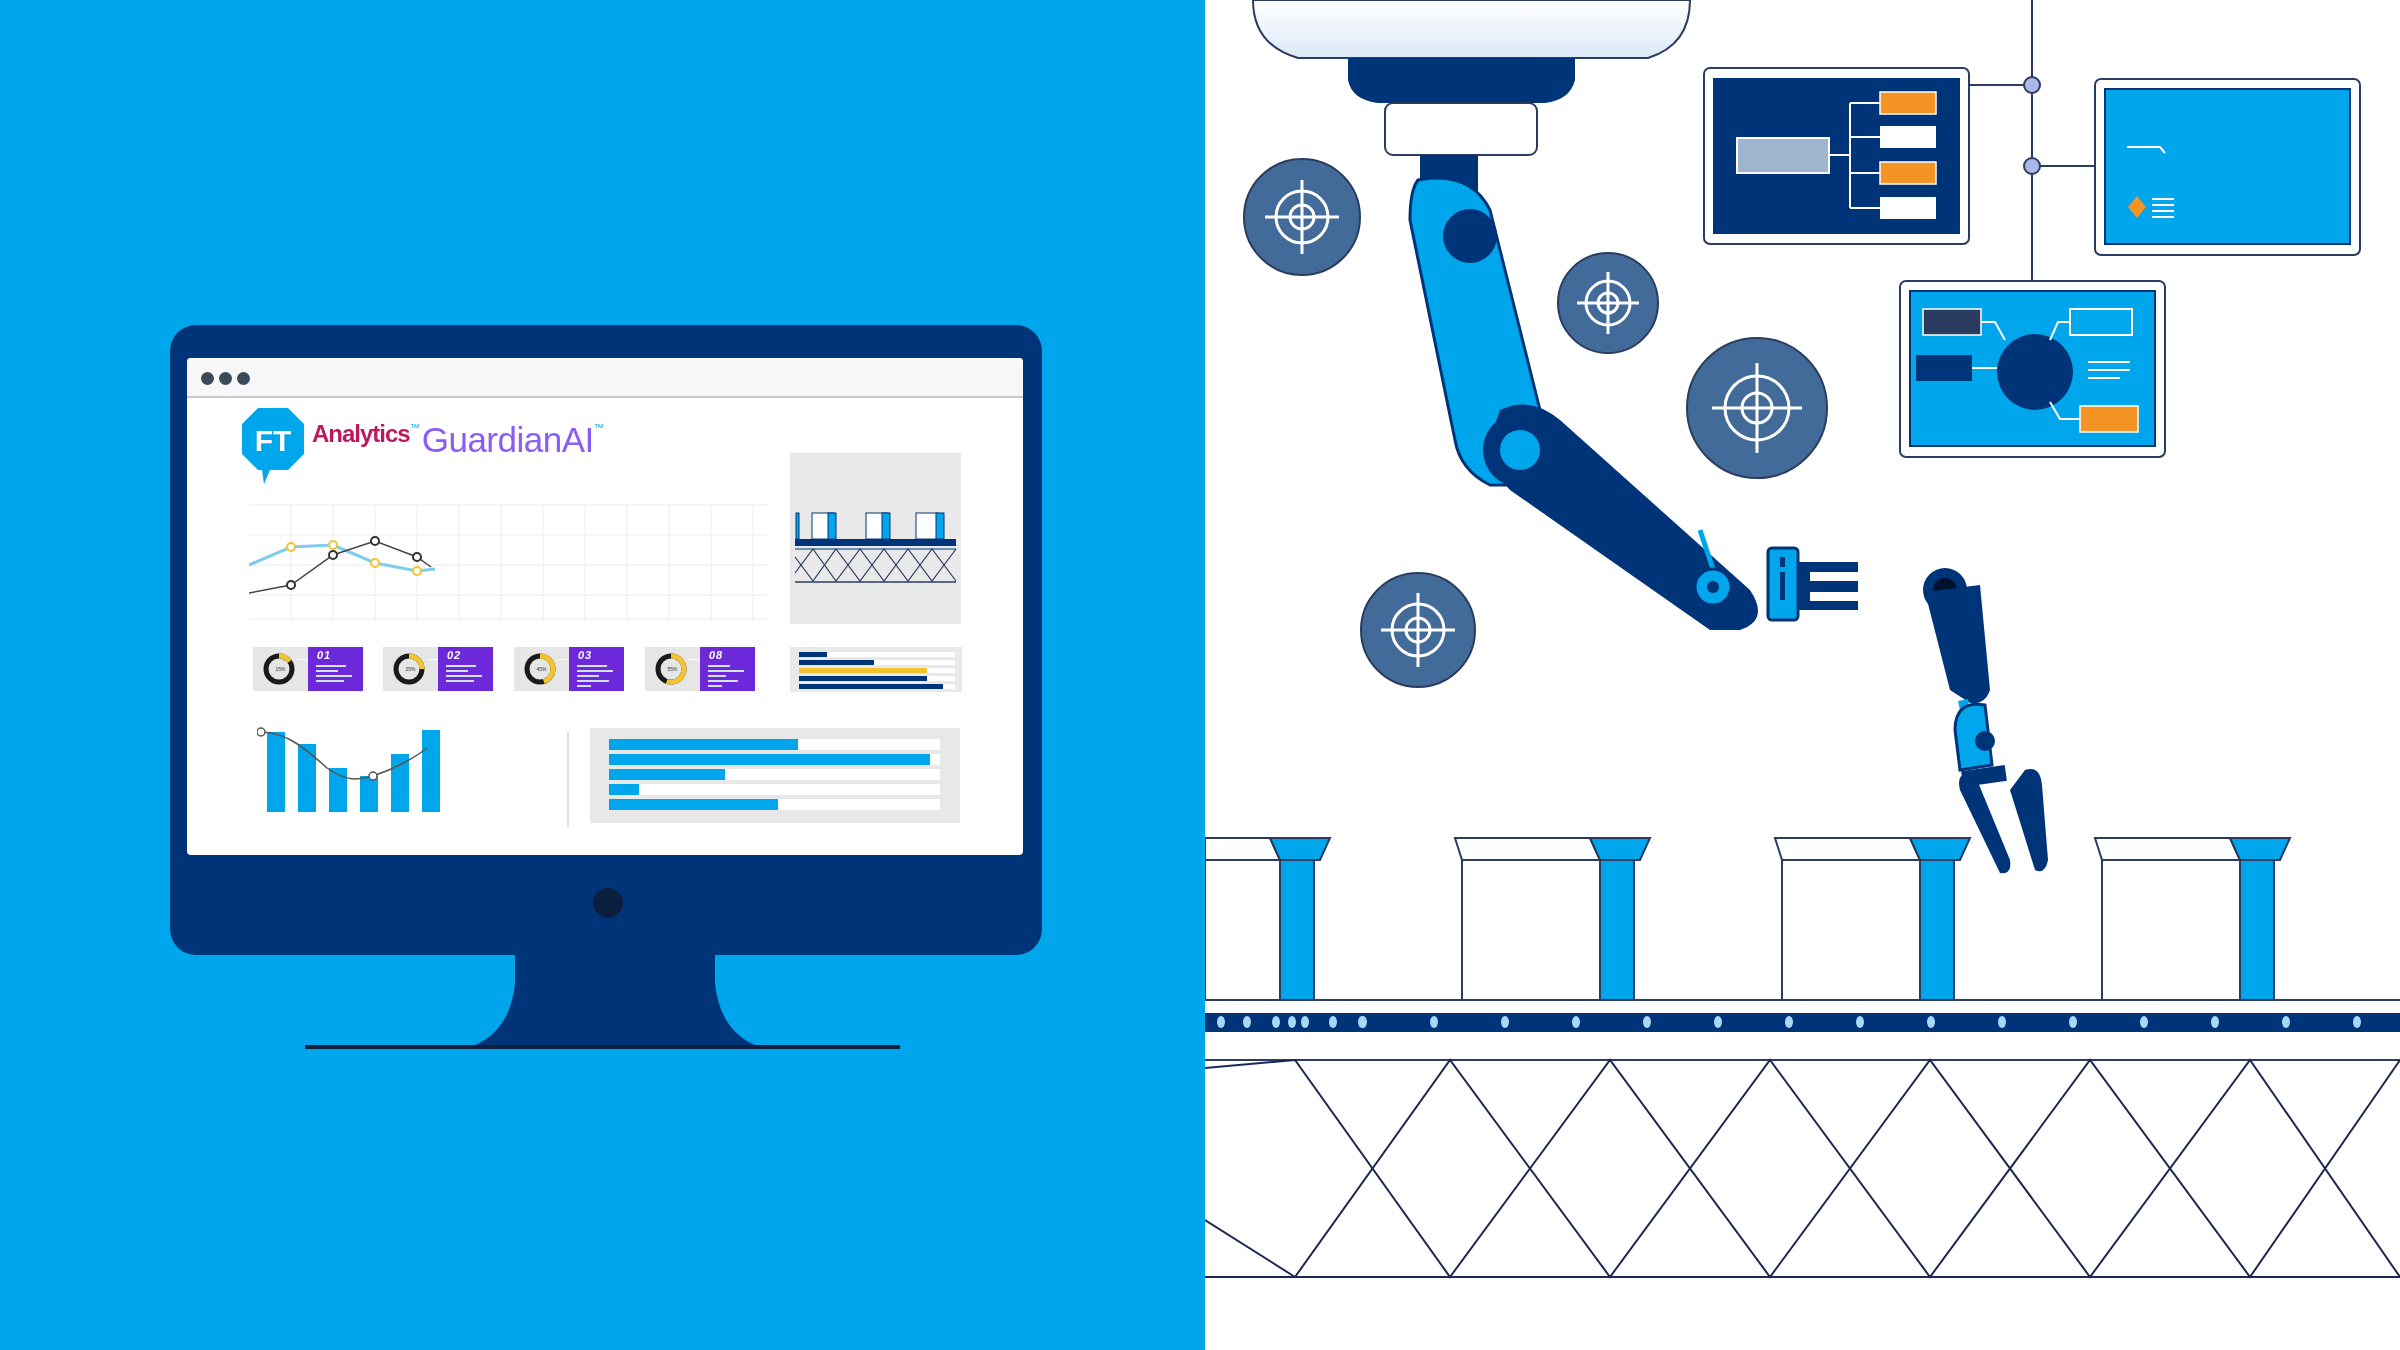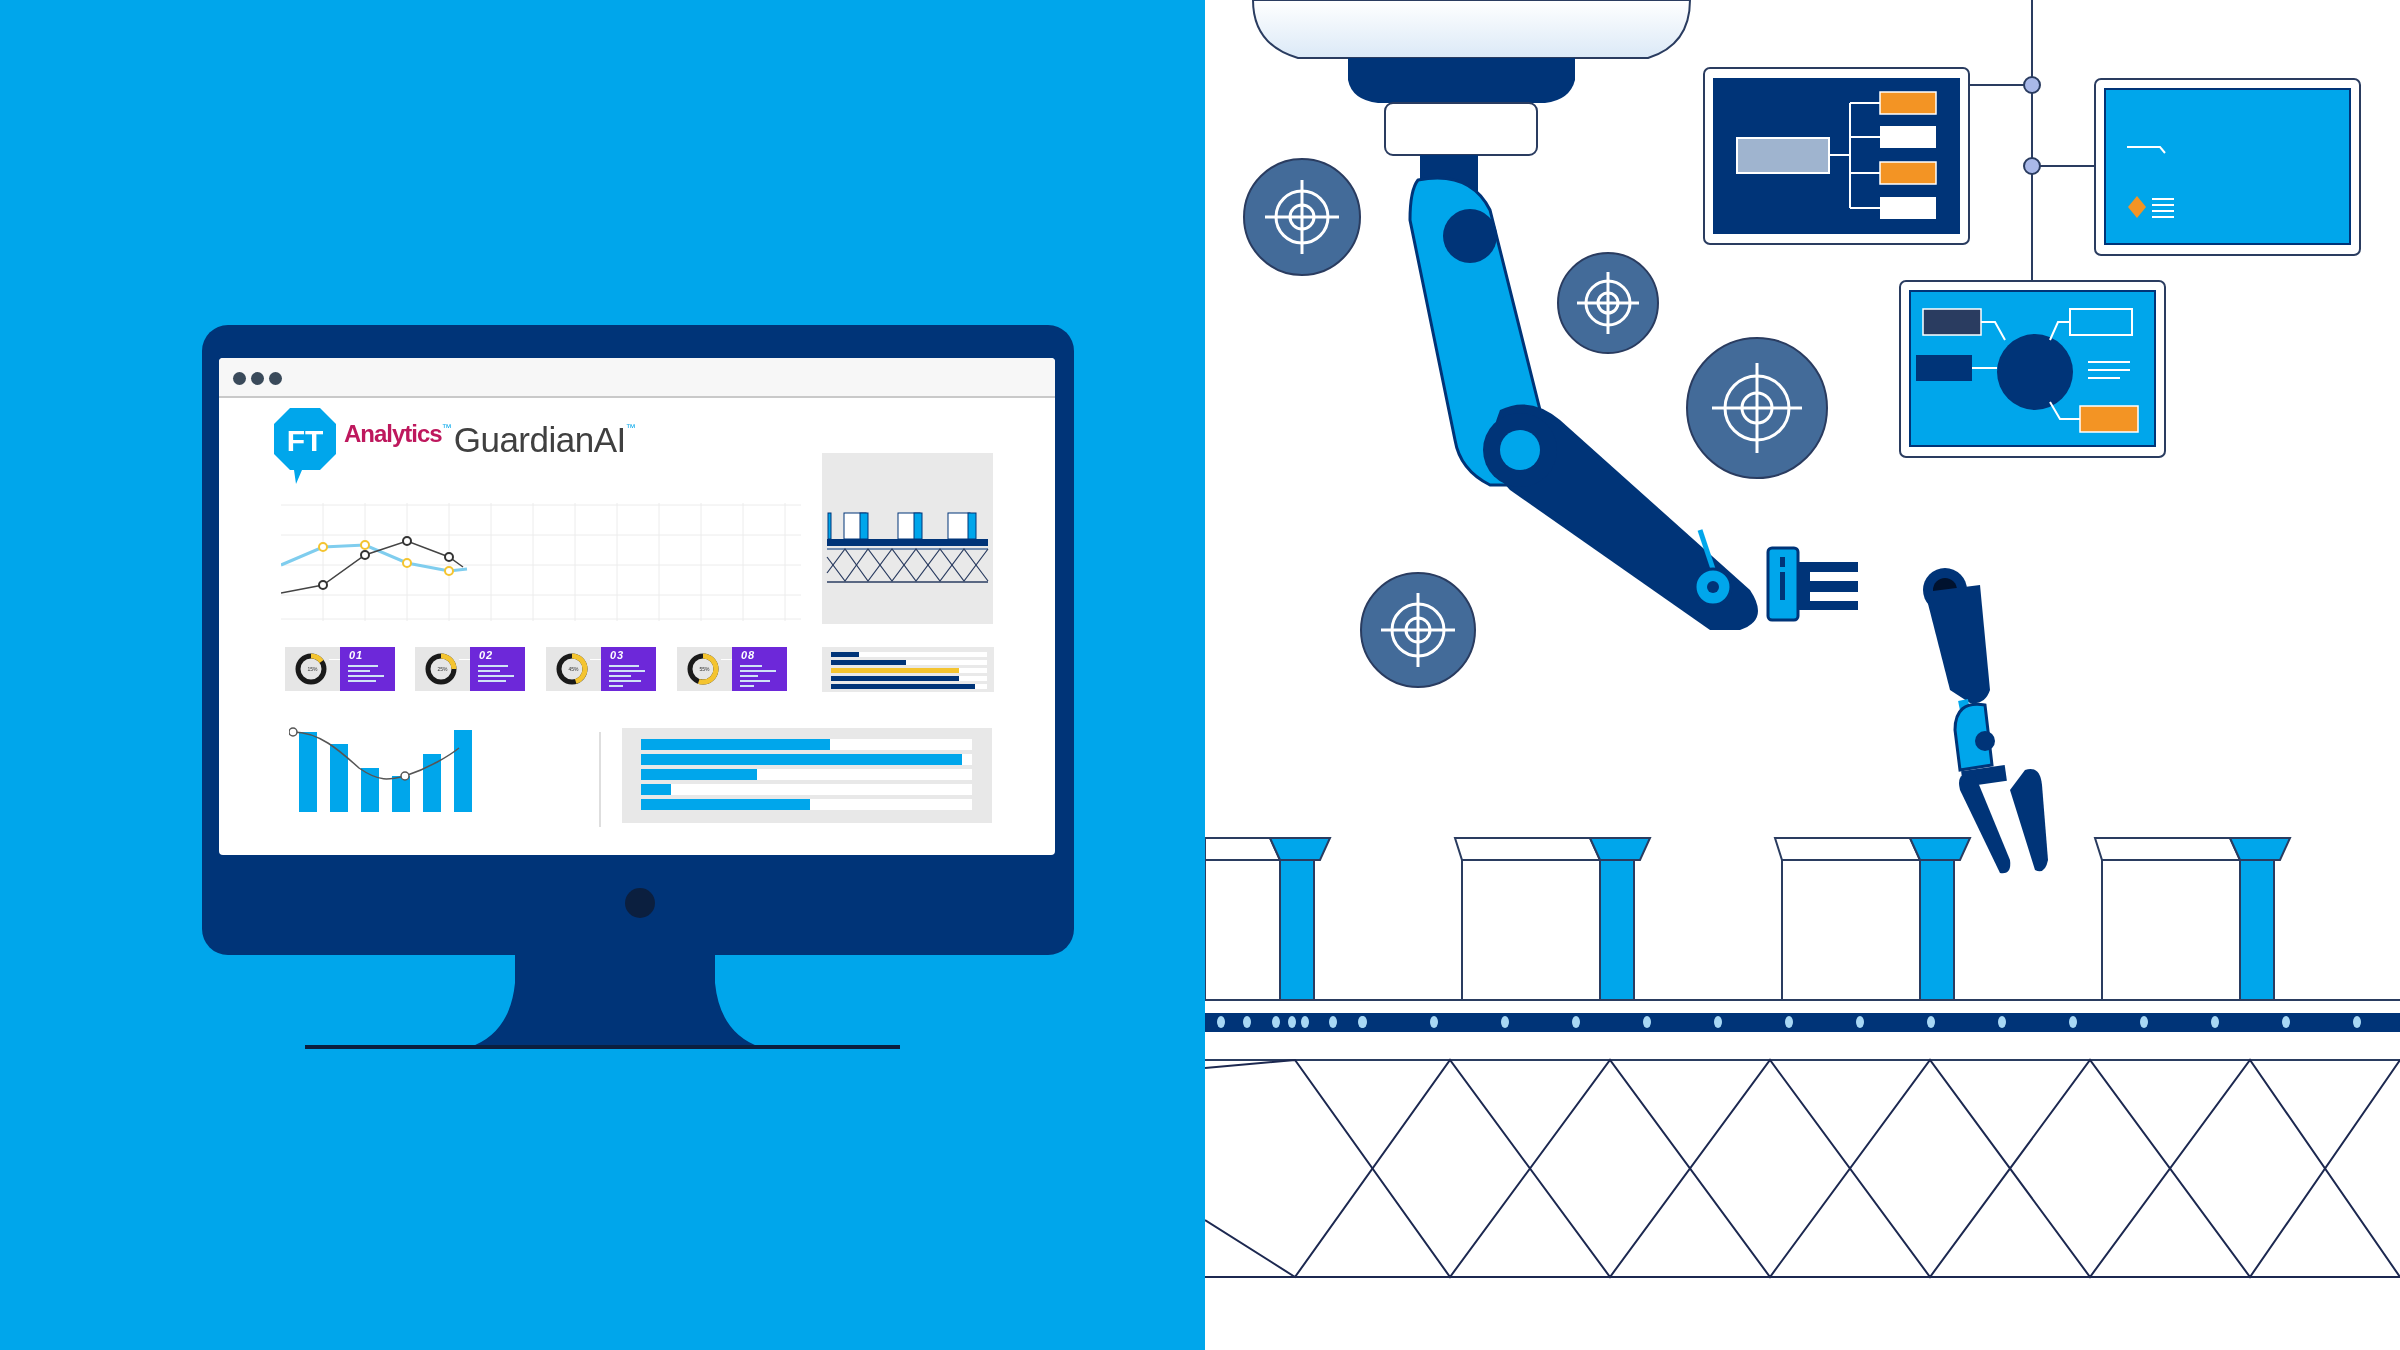--- a/index.html
+++ b/index.html
@@ -3,34 +3,34 @@
 <meta charset="utf-8">
 <style>
   * { box-sizing: border-box; margin: 0; padding: 0; }
   html, body { width: 2400px; height: 1350px; overflow: hidden; background: #ffffff; }
   body { position: relative; font-family: "Liberation Sans", "DejaVu Sans", sans-serif; }
 
   .left-panel { position: absolute; left: 0; top: 0; width: 1205px; height: 1350px; background: #00a6eb; }
   .right-panel { position: absolute; left: 1205px; top: 0; width: 1195px; height: 1350px; background: #ffffff; overflow: hidden; }
 
   
-  .monitor { position: absolute; left: 170px; top: 325px; width: 872px; height: 630px; background: #003478; border-radius: 26px; margin-left: 32px; }
+  .monitor { position: absolute; left: 170px; top: 325px; width: 872px; height: 630px; background: #003478; border-radius: 26px; }
   .screen { position: absolute; left: 17px; top: 33px; width: 836px; height: 497px; background: #ffffff; border-radius: 4px; overflow: hidden; }
   .browser-bar { position: absolute; left: 0; top: 0; width: 100%; height: 40px; background: #f7f7f7; border-bottom: 2px solid #c9c9c9; }
   .dot { position: absolute; top: 14px; width: 13px; height: 13px; border-radius: 50%; background: #3a4a5a; }
   .camera { position: absolute; left: 423px; top: 563px; width: 30px; height: 30px; border-radius: 50%; background: #0b1f3f; }
   .stand { position: absolute; left: 470px; top: 953px; width: 290px; height: 94px; }
   .stand-base { position: absolute; left: 305px; top: 1045px; width: 595px; height: 4px; background: #0b1f3f; }
 
   
   .logo { position: absolute; left: 53px; top: 48px; height: 80px; display: flex; align-items: flex-start; }
   .logo-badge { width: 66px; height: 80px; position: relative; }
   .logo-text-a { color: #be185d; font-weight: bold; font-size: 24px; letter-spacing: -1px; margin-left: 6px; margin-top: 14px; }
   .logo-tm { color: #00a6eb; font-size: 10px; margin-top: 16px; }
-  .logo-text-g { color: #404040; font-size: 35px; margin-top: 14px; margin-left: 2px; letter-spacing: -0.5px; }
+  .logo-text-g { color: #8b5cf6; font-size: 35px; margin-top: 14px; margin-left: 2px; letter-spacing: -0.5px; }
 
   
   .line-chart { position: absolute; left: 62px; top: 145px; width: 520px; height: 118px; }
   .thumb-conveyor { position: absolute; left: 603px; top: 95px; width: 171px; height: 171px; background: #e9e9e9; }
 
   
   .kpi { position: absolute; top: 289px; width: 110px; height: 44px; }
   .kpi-left { position: absolute; left: 0; top: 0; width: 55px; height: 44px; background: #e6e6e6; }
   .kpi-right { position: absolute; left: 55px; top: 0; width: 55px; height: 44px; background: #6d28d9; }
   .kpi-num { position: absolute; left: 9px; top: 2px; color: #ffffff; font-style: italic; font-weight: bold; font-size: 11px; letter-spacing: 1px; }

